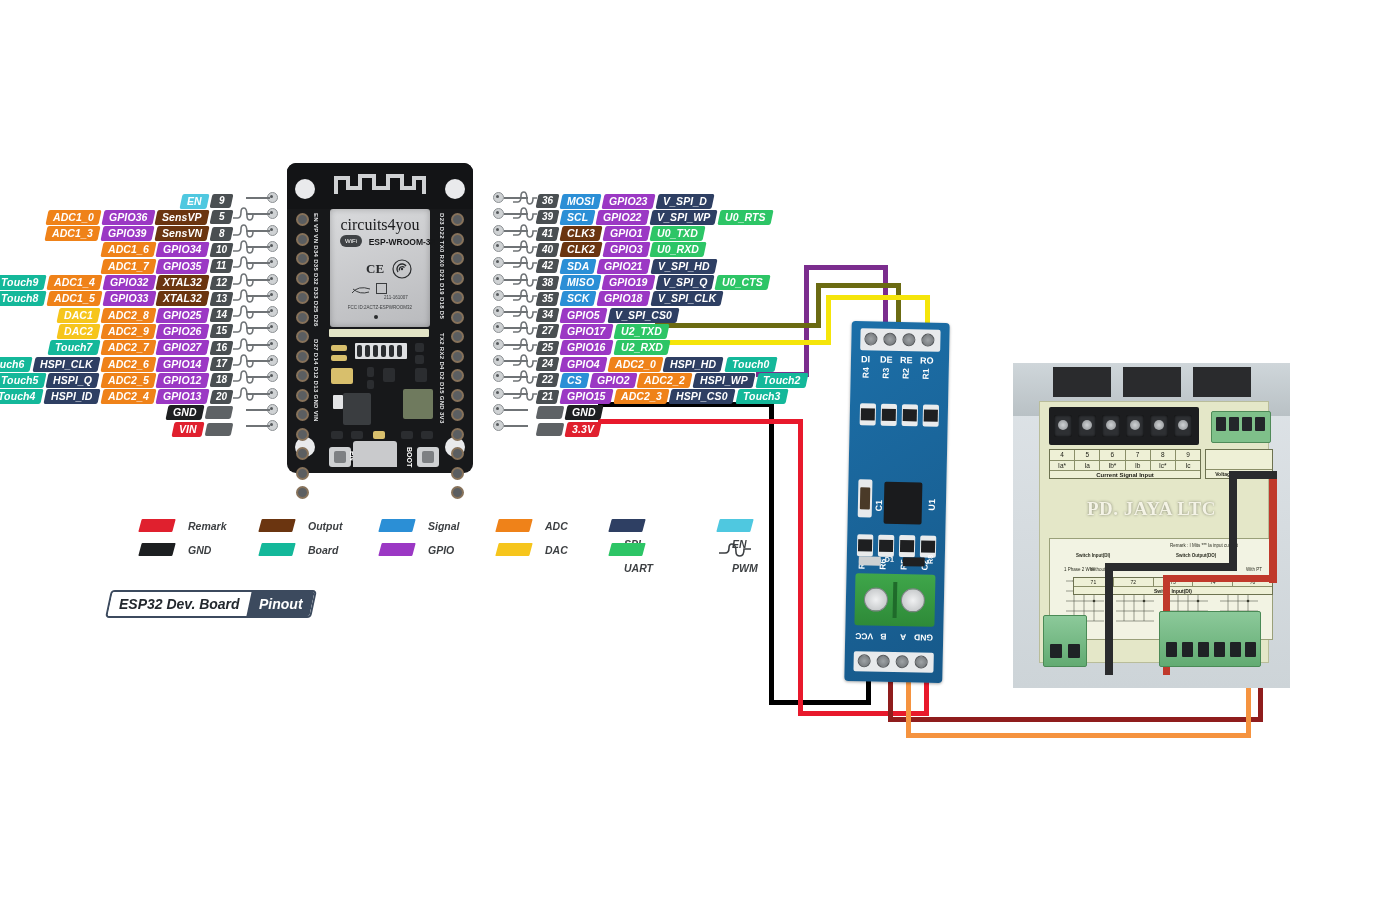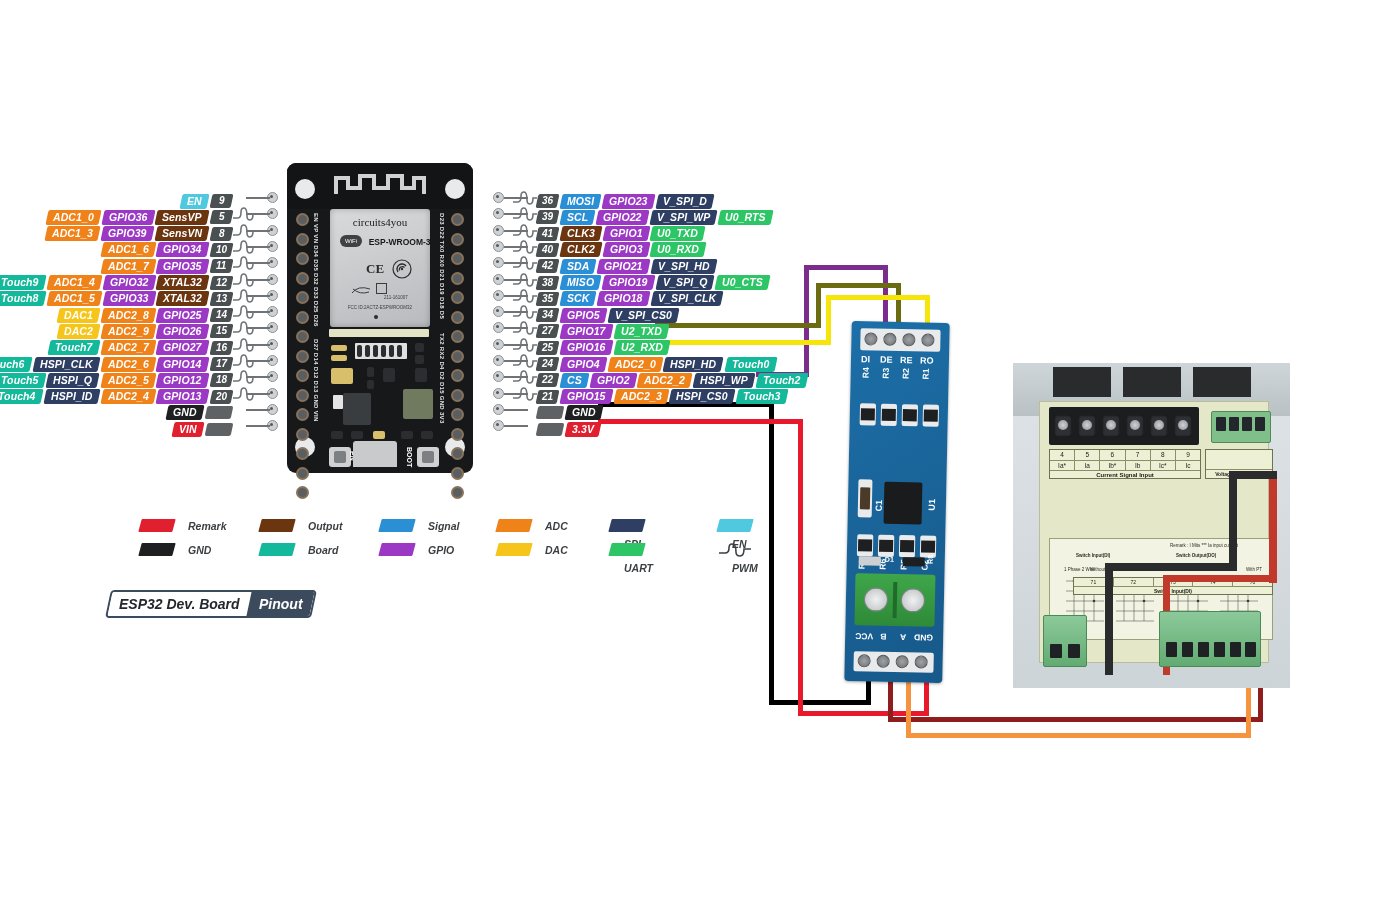--- a/index.html
+++ b/index.html
@@ -35,21 +35,21 @@
   
   .board{position:absolute;left:287px;top:163px;width:186px;height:310px;
          background:#17181a;border-radius:9px;}
   .board .notch{position:absolute;left:0;top:0;width:100%;height:46px;background:#131416;border-radius:9px 9px 0 0;}
   .ant{position:absolute;left:47px;top:7px;width:92px;height:26px;}
   .hole{position:absolute;width:20px;height:20px;border-radius:50%;background:#e9eaec;}
   .shield{position:absolute;left:43px;top:46px;width:100px;height:118px;
           background:linear-gradient(160deg,#d9dadc,#b9babd);border-radius:3px;
           box-shadow:inset 0 0 6px rgba(0,0,0,.25);}
   .shield .brand{position:absolute;left:0;top:7px;width:100%;text-align:center;
-          font-family:"Liberation Serif",serif;font-size:11px;color:#1b1c1e;}
+          font-family:"Liberation Serif",serif;font-size:16px;color:#1b1c1e;}
   .shield .wroom{position:absolute;left:0;top:28px;width:100%;text-align:center;
           font-size:8.5px;font-weight:bold;color:#17181a;}
   .shield .wifi{position:absolute;left:10px;top:26px;width:22px;height:12px;
           background:#3f4245;border-radius:6px;color:#fff;font-size:6px;text-align:center;line-height:12px;}
   .shield .ce{position:absolute;left:36px;top:52px;font-size:13px;font-weight:bold;color:#2a2c2e;font-family:"Liberation Serif",serif;}
   .shield .fcc{position:absolute;left:2px;top:96px;width:96px;text-align:center;font-size:4.5px;color:#3a3c3e;}
   .shield .fid{position:absolute;left:54px;top:86px;font-size:4.5px;color:#3a3c3e;}
   .shield .dot{position:absolute;left:44px;top:106px;width:4px;height:4px;border-radius:50%;background:#2a2c2e;}
   .pads{position:absolute;left:8px;top:52px;width:14px;}
   .pad{width:13px;height:13px;border-radius:50%;background:#5b5e61;border:2px solid #87725a;box-sizing:border-box;margin-bottom:6.5px;}
@@ -746,20 +746,21 @@
           <div class="cell">Ic*</div>
           <div class="cell">Ic</div>
         </div>
       <div class="cap2">Current Signal Input</div>
     </div>
     <div class="tbl" style="left:192px;top:86px;width:66px;height:28px;">
       <div style="height:19px;"></div>
       <div class="cap2" style="font-size:5px;">Voltage Signal Input</div>
     </div>
 
+    <div class="wm" style="top:135px;">PD. JAYA LTC</div>
 
     <div class="diagram" style="left:36px;top:175px;width:222px;height:100px;">
       <div class="dlabel" style="left:26px;top:14px;font-weight:bold;">Switch Input(DI)</div>
       <div class="dlabel" style="left:126px;top:14px;font-weight:bold;">Switch Output(DO)</div>
       <div class="dlabel" style="left:14px;top:28px;">1 Phase 2 Wire</div>
       <div class="dlabel" style="left:40px;top:28px;">Without PT</div>
       <div class="dlabel" style="left:82px;top:28px;">With PT</div>
       <div class="dlabel" style="left:118px;top:28px;">1 Phase 3 Wire</div>
       <div class="dlabel" style="left:160px;top:28px;">Without PT</div>
       <div class="dlabel" style="left:196px;top:28px;">With PT</div>

